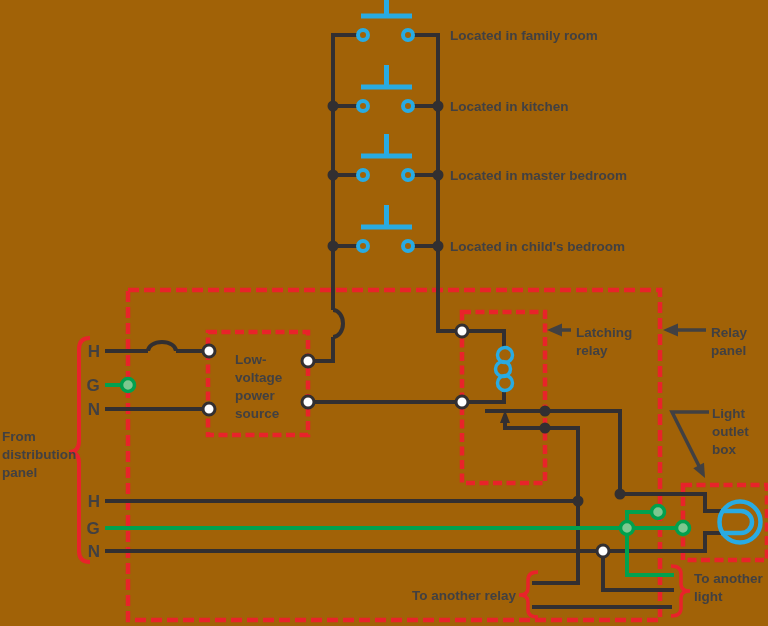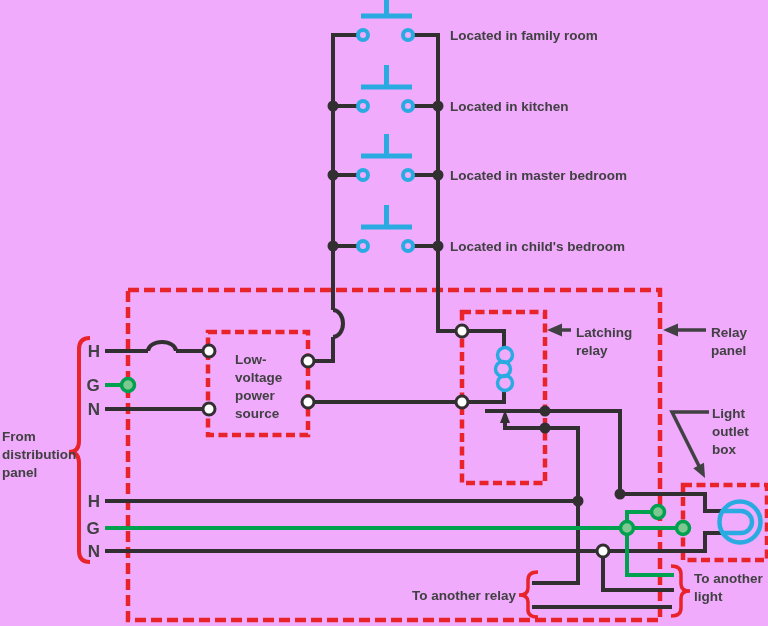--- a/index.html
+++ b/index.html
@@ -1,16 +1,16 @@
 <!DOCTYPE html>
 <html><head>
 <meta charset="utf-8">
 <style>
   html,body{margin:0;padding:0;background:#ffffff;}
-  .stage{width:768px;height:626px;position:relative;background:#f0abfc;overflow:hidden;}
+  .stage{width:768px;height:626px;position:relative;background:#a16207;overflow:hidden;}
   svg{display:block;}
   .label{font-family:"Liberation Sans",sans-serif;font-weight:bold;font-size:13.5px;fill:#414042;}
   .feed{font-family:"Liberation Sans",sans-serif;font-weight:bold;font-size:17px;fill:#414042;text-anchor:middle;}
   .r-end{text-anchor:end;}
   .wire{stroke:#322F31;stroke-width:4;fill:none;}
   .gwire{stroke:#00A14E;stroke-width:4;fill:none;}
   .bdev{stroke:#29ABE2;fill:none;}
   .border{stroke:#E8232A;stroke-width:4.5;fill:none;}
   .brace{stroke:#E8232A;fill:none;}
 </style>

